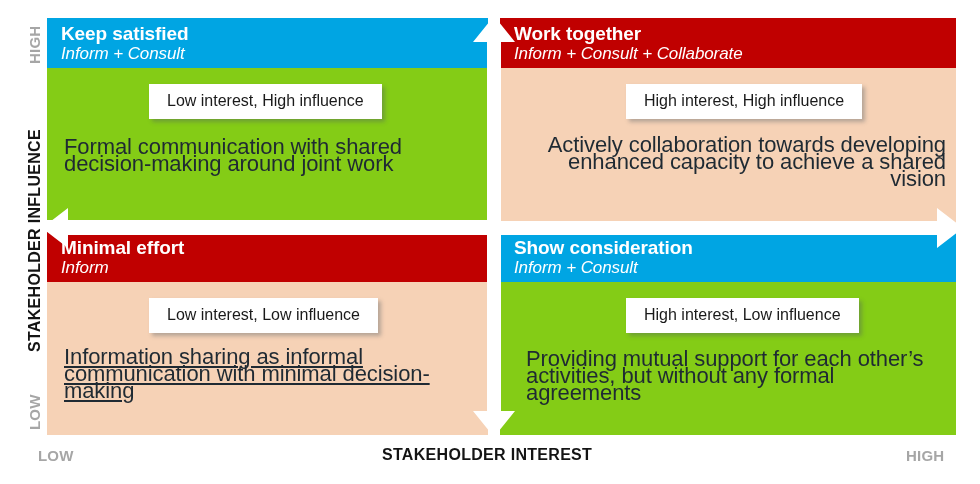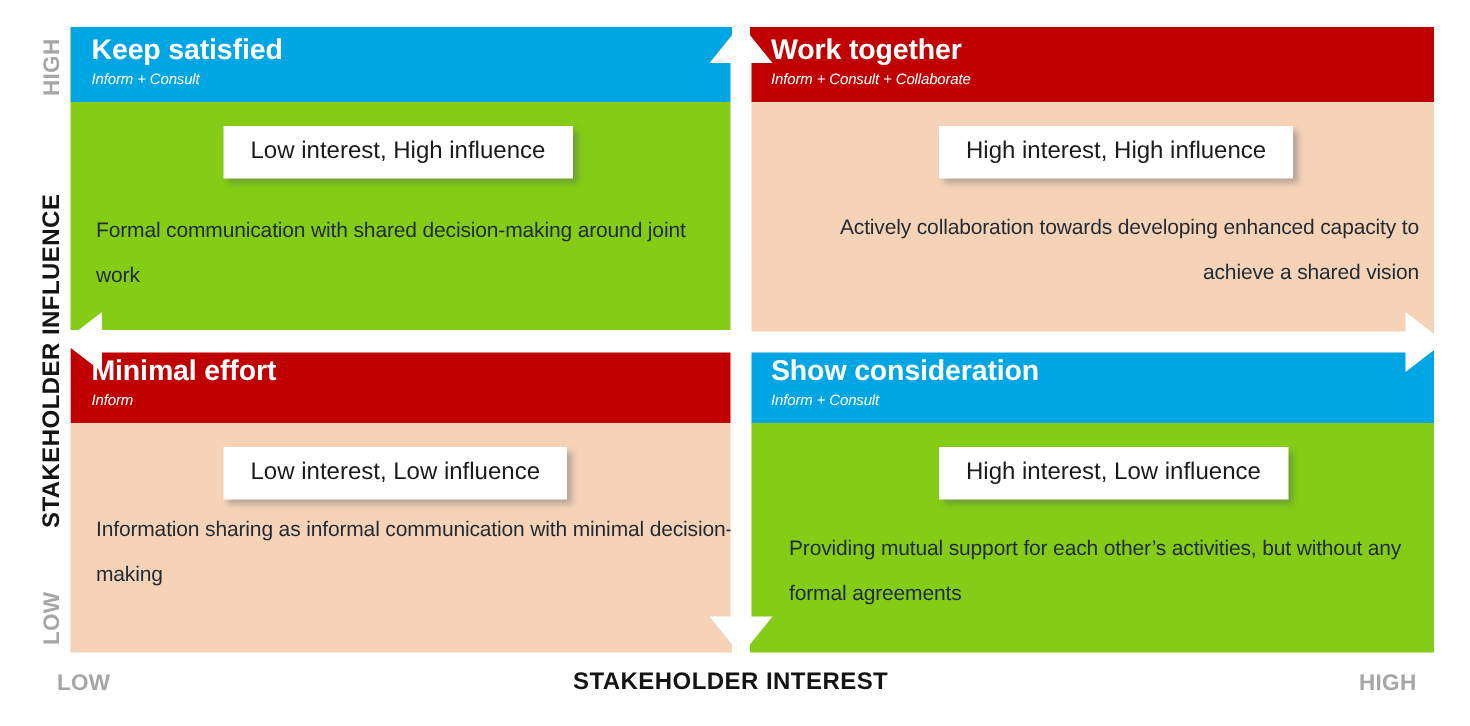--- a/index.html
+++ b/index.html
@@ -77,63 +77,63 @@
     color: #ffffff;
     font-weight: bold;
     font-size: 19px;
     line-height: 22px;
     letter-spacing: -0.1px;
   }
   .quad-subtitle {
     display: block;
     color: #ffffff;
     font-style: italic;
-    font-size: 10px;
+    font-size: 17px;
     line-height: 18px;
     letter-spacing: -0.1px;
   }
 
   
   .chip {
     position: absolute;
     background: #ffffff;
     color: #1a1a1a;
     font-size: 16px;
     line-height: 20px;
     padding: 7px 18px 8px 18px;
     white-space: nowrap;
     box-shadow: 3px 3px 4px rgba(80,90,100,0.38);
     margin-left: 19px;
   }
 
   .quad-desc {
     position: absolute;
     color: #1f2a33;
-    font-size: 14px;
-    line-height: 30px;
+    font-size: 22px;
+    line-height: 17px;
     letter-spacing: -0.1px;
   }
 
   
   #quad-tl { left: 47px;  top: 18px;  width: 441px; height: 202px; }
   #quad-tr { left: 500px; top: 18px;  width: 456px; height: 210px; }
   #quad-bl { left: 47px;  top: 232px; width: 441px; height: 203px; }
   #quad-br { left: 500px; top: 232px; width: 456px; height: 203px; }
 
   #quad-tl .quad-header, #quad-tr .quad-header,
   #quad-bl .quad-header, #quad-br .quad-header { height: 50px; }
 
   #chip-tl { left: 83px;  top: 66px; }
   #chip-tr { left: 107px; top: 66px; }
   #chip-bl { left: 83px;  top: 66px; }
   #chip-br { left: 107px; top: 66px; }
 
   #desc-tl { left: 17px; top: 120px; width: 420px; }
   #desc-tr { left: 26px; top: 118px; width: 420px; text-align: right; }
-  #desc-bl { left: 17px; top: 105px; width: 425px; }
+  #desc-bl { left: 17px; top: 116px; width: 425px; text-decoration: underline; }
   #desc-br { left: 26px; top: 118px; width: 420px; }
 
   
   .arrow-svg {
     position: absolute;
     pointer-events: none;
   }
   #v-arrow { left: 470px; top: 14px;  width: 48px;  height: 425px; }
   #h-arrow { left: 40px;  top: 206px; width: 925px; height: 44px;  }
 </style>

